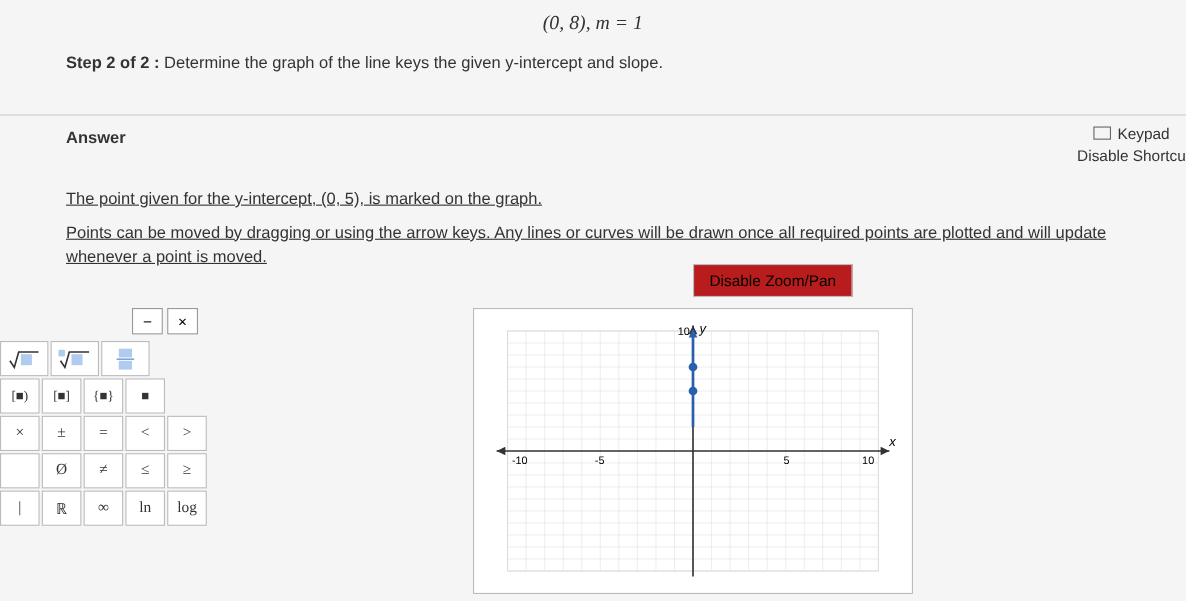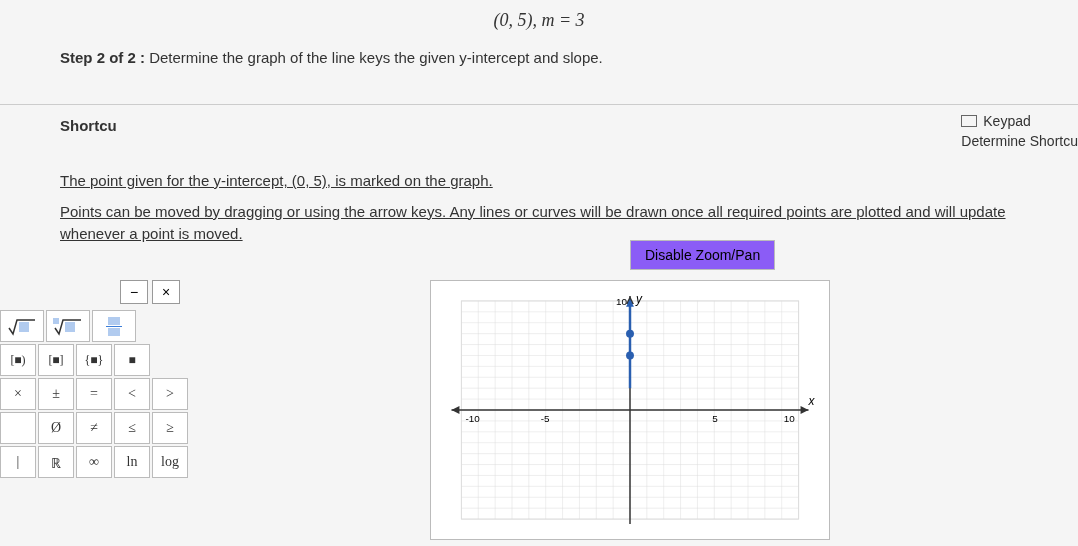--- a/index.html
+++ b/index.html
@@ -38,21 +38,21 @@
     .keypad-area {
       position: absolute;
       right: 0;
       top: 8px;
       font-size: 14px;
       text-align: right;
     }
     .keypad-row {
       display: flex;
       align-items: center;
-      justify-content: flex-start;
+      justify-content: center;
       gap: 6px;
       margin-bottom: 4px;
     }
     .keypad-icon {
       width: 16px;
       height: 12px;
       border: 1px solid #666;
       display: inline-block;
       position: relative;
     }
@@ -62,21 +62,21 @@
       line-height: 1.5;
       text-decoration: underline;
     }
     .graph-container {
       position: absolute;
       left: 430px;
       top: 240px;
     }
     .disable-btn {
       border: 1px solid #bbb;
-      background: #8b5cf6;
+      background: #b91c1c;
       padding: 6px 14px;
       font-size: 14px;
       margin-bottom: 10px;
       margin-left: 200px;
       display: inline-block;
       cursor: pointer;
     }
     .graph-box {
       border: 1px solid #bbb;
       background: #fff;
@@ -145,35 +145,35 @@
       height: 8px;
       background: #3b7dd8;
       opacity: 0.4;
     }
     .italic { font-style: italic; }
   </style>
 </head>
 <body>
 
 <div class="header-formula">
-  <span class="italic">(0, 5), m = 3</span>
+  <span class="italic">(0, 8), m = 1</span>
 </div>
 
 <div class="step-text">
   <b>Step 2 of 2 :</b> <span>Determine the graph of the line keys the given y-intercept and slope.</span>
 </div>
 
 <div class="answer-section">
-  <span class="answer-label">Shortcu</span>
+  <span class="answer-label">Answer</span>
   <div class="keypad-area">
     <div class="keypad-row">
       <span class="keypad-icon"></span>
       <span>Keypad</span>
     </div>
-    <div>Determine Shortcu</div>
+    <div>Disable Shortcu</div>
   </div>
 </div>
 
 <div class="instruction-text">The point given for the y-intercept, (0, 5), is marked on the graph.</div>
 <div class="instruction-text">Points can be moved by dragging or using the arrow keys. Any lines or curves will be drawn once all required points are plotted and will update whenever a point is moved.</div>
 
 <div class="graph-container">
   <button class="disable-btn">Disable Zoom/Pan</button>
   <div class="graph-box">
     <svg class="grid-svg" viewBox="0 0 380 240">

